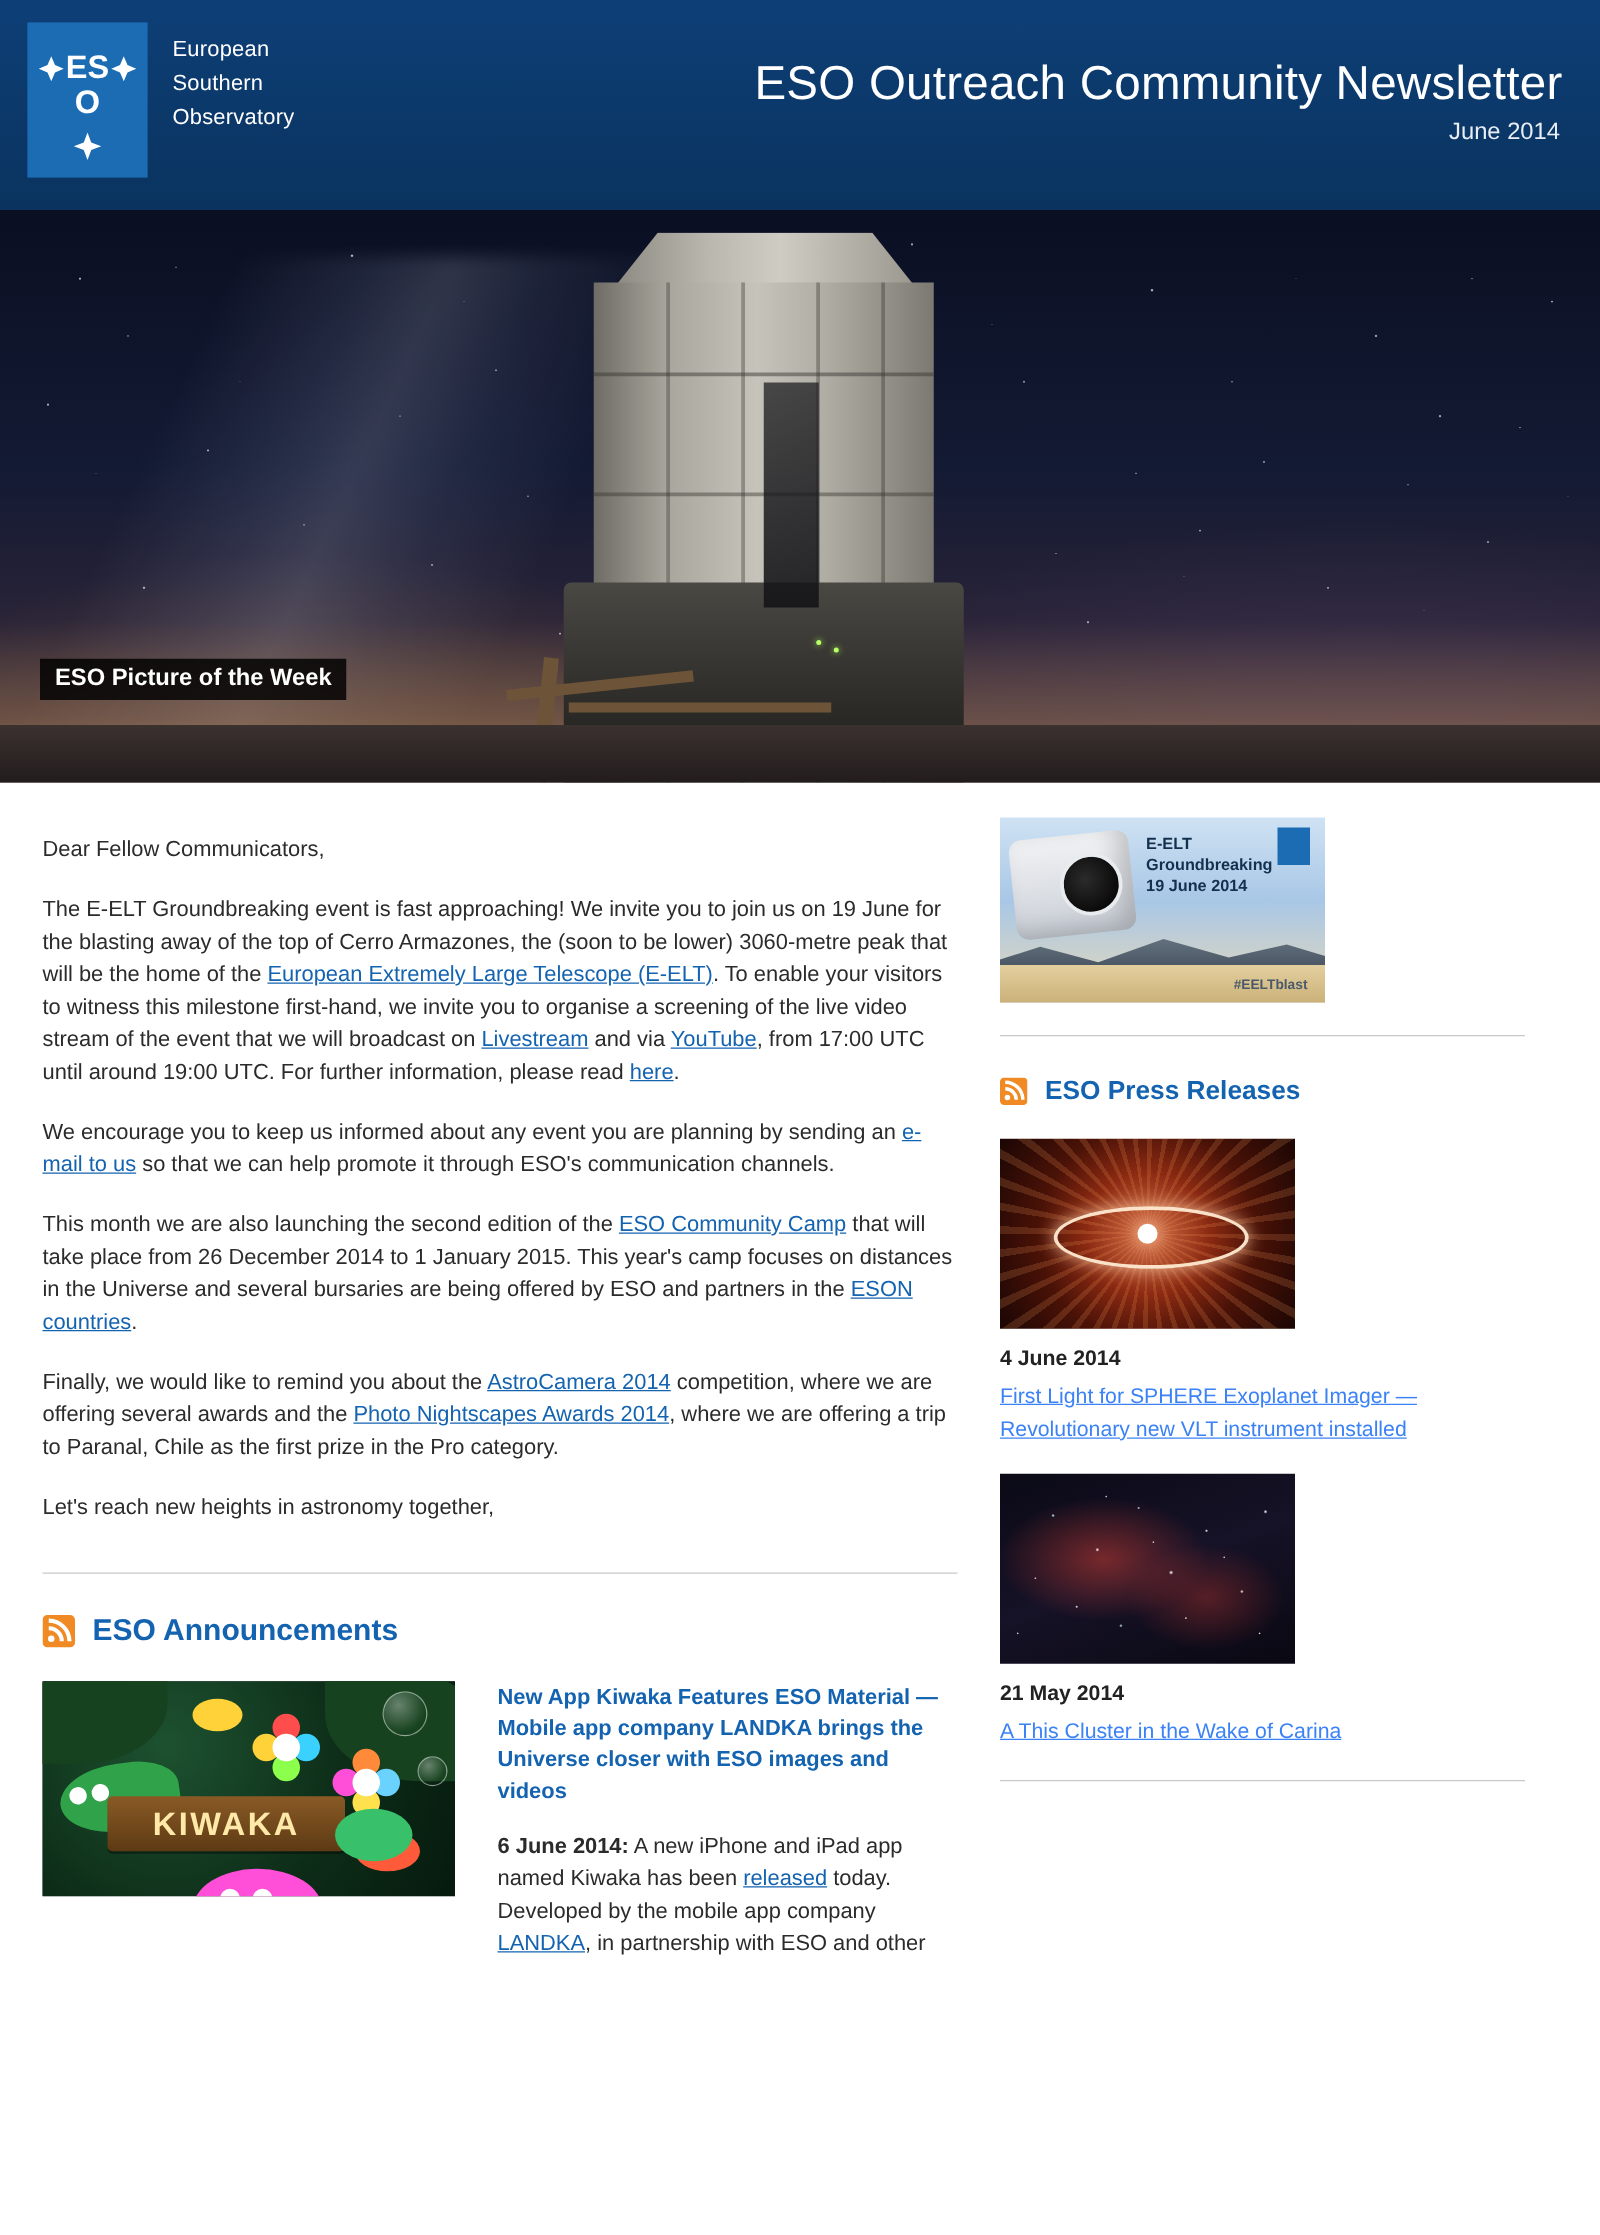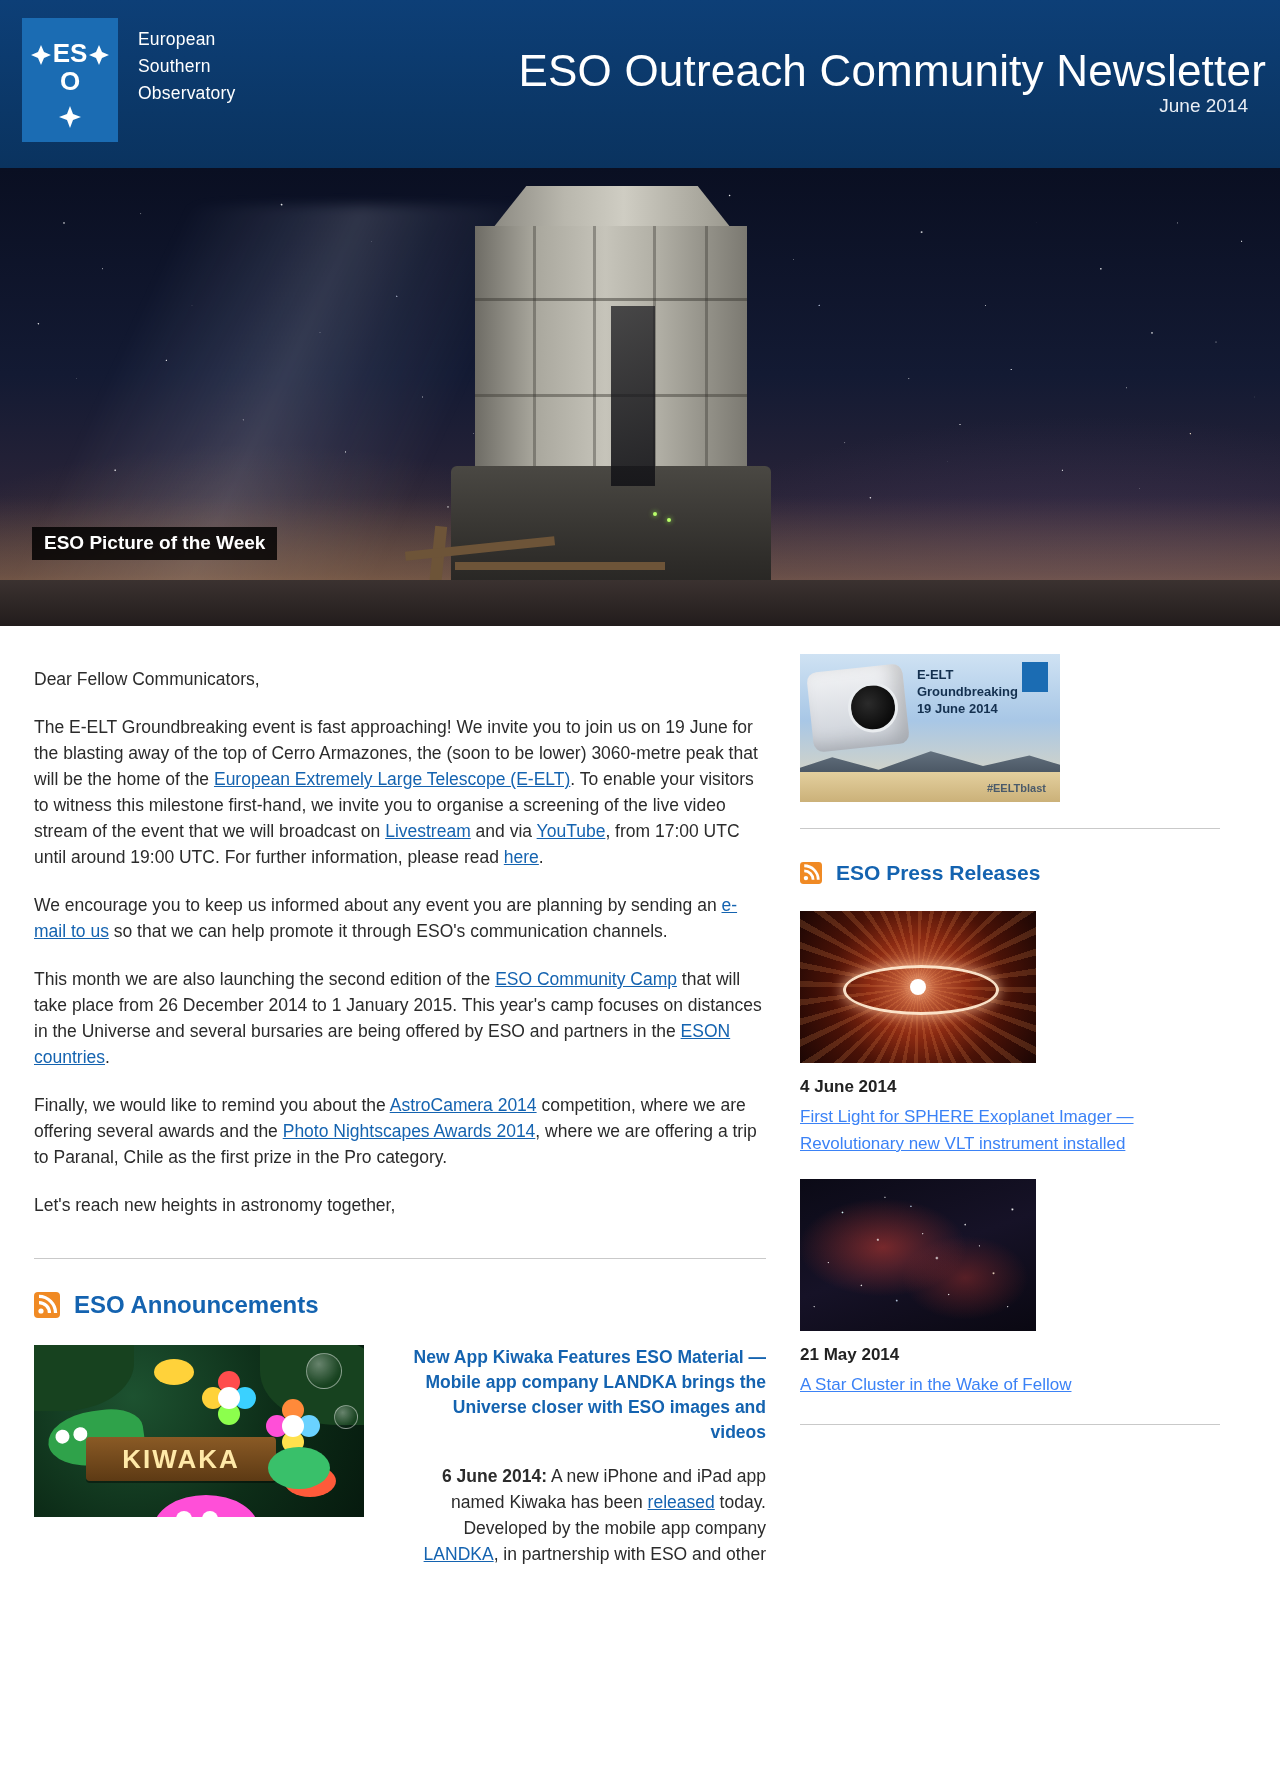--- a/index.html
+++ b/index.html
@@ -40,24 +40,24 @@
     position: absolute;
     left: 138px;
     top: 26px;
     color: #ffffff;
     font-size: 17.5px;
     line-height: 27px;
     letter-spacing: .2px;
   }
   .nl-title {
     position: absolute;
-    right: 14px;
+    right: 30px;
     top: 46px;
     color: #ffffff;
-    font-size: 44px;
+    font-size: 38px;
     letter-spacing: .2px;
     white-space: nowrap;
   }
   .nl-date {
     position: absolute;
     right: 32px;
     top: 95px;
     color: #e9eef5;
     font-size: 19px;
   }
@@ -321,21 +321,21 @@
   }
   .ann-thumb {
     width: 330px;
     height: 172px;
     flex: 0 0 330px;
     position: relative;
     overflow: hidden;
     background: #0d2a14;
     border: 0;
   }
-  .ann-body { flex: 1 1 auto; text-align: right; }
+  .ann-body { flex: 1 1 auto; }
   .ann-title {
     color: #1463b0;
     font-size: 17.5px;
     font-weight: bold;
     line-height: 25px;
     margin: 0 0 18px 0;
   }
   .ann-text {
     font-size: 17.5px;
     line-height: 26px;
@@ -739,18 +739,18 @@
       </div>
       <div class="pr-date">4 June 2014</div>
       <div class="pr-link"><a href="#">First Light for SPHERE Exoplanet Imager — Revolutionary new VLT instrument installed</a></div>
     </div>
 
     <div class="pr-item">
       <div class="pr-thumb carina">
         <div class="carina-stars"></div>
       </div>
       <div class="pr-date">21 May 2014</div>
-      <div class="pr-link"><a href="#">A Star Cluster in the Wake of Fellow</a></div>
+      <div class="pr-link"><a href="#">A This Cluster in the Wake of Carina</a></div>
     </div>
 
     <div class="side-rule"></div>
   </div>
 </div>
 
 </body></html>

